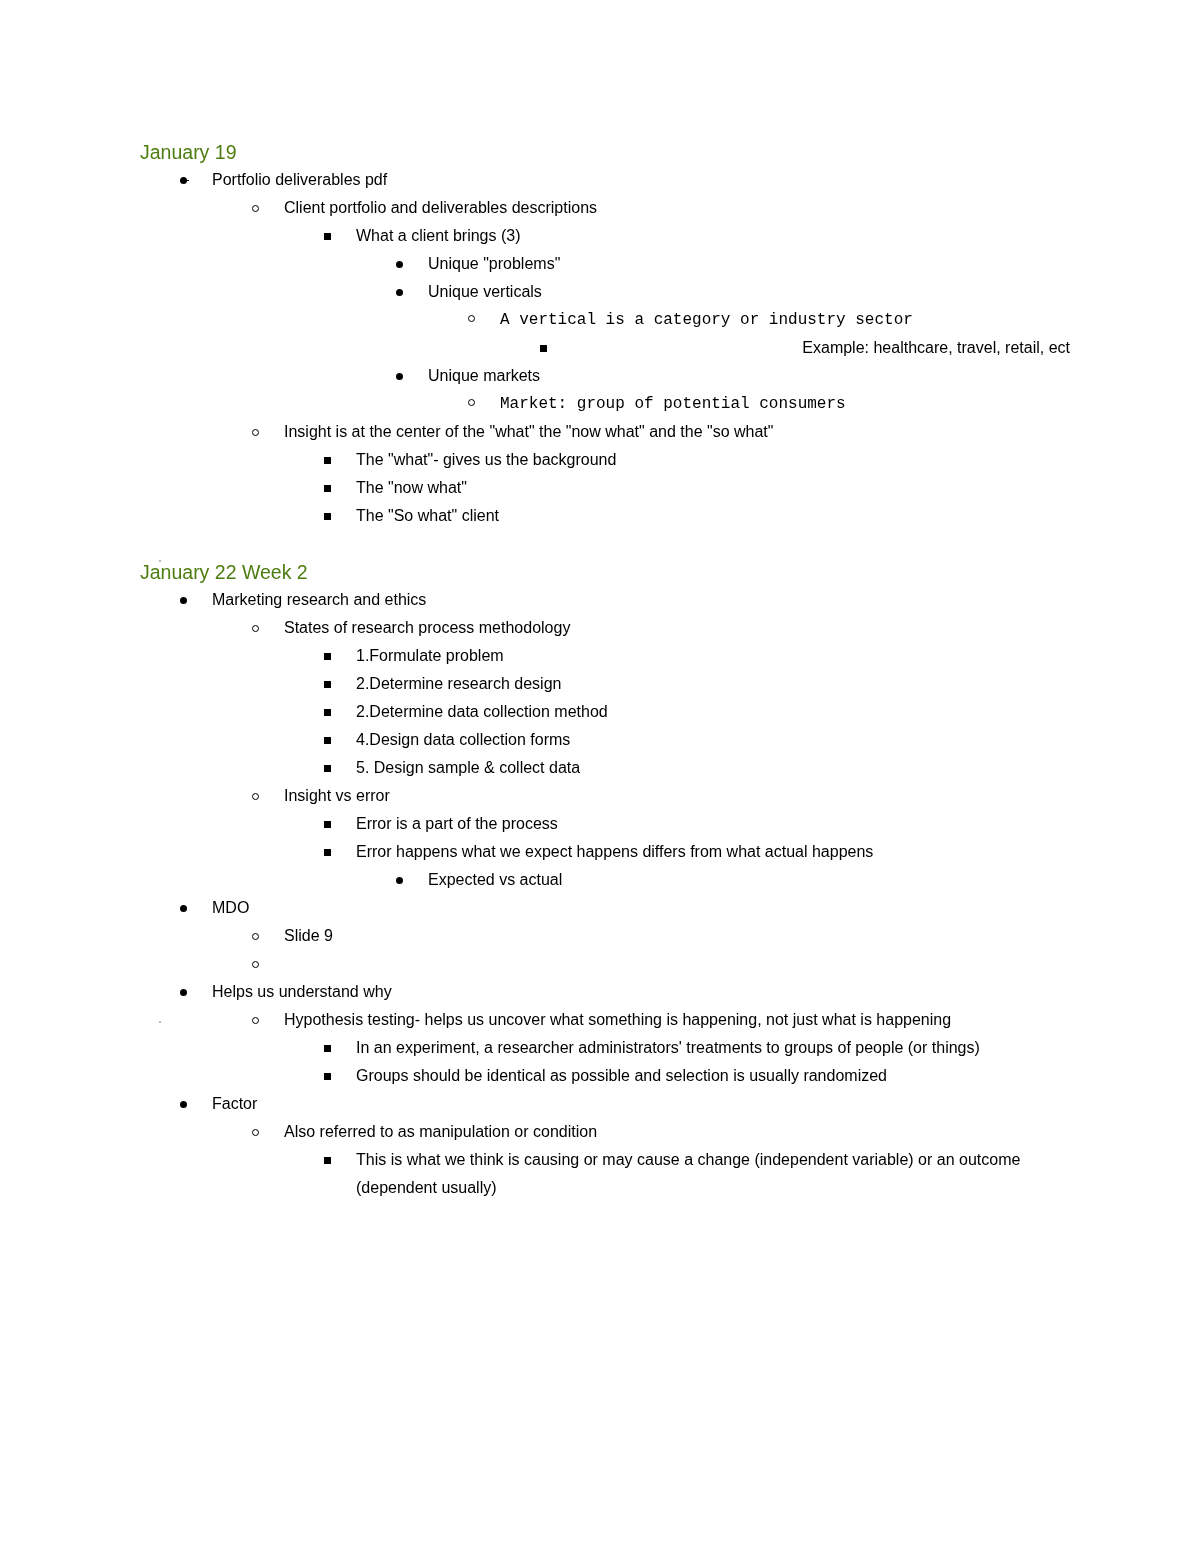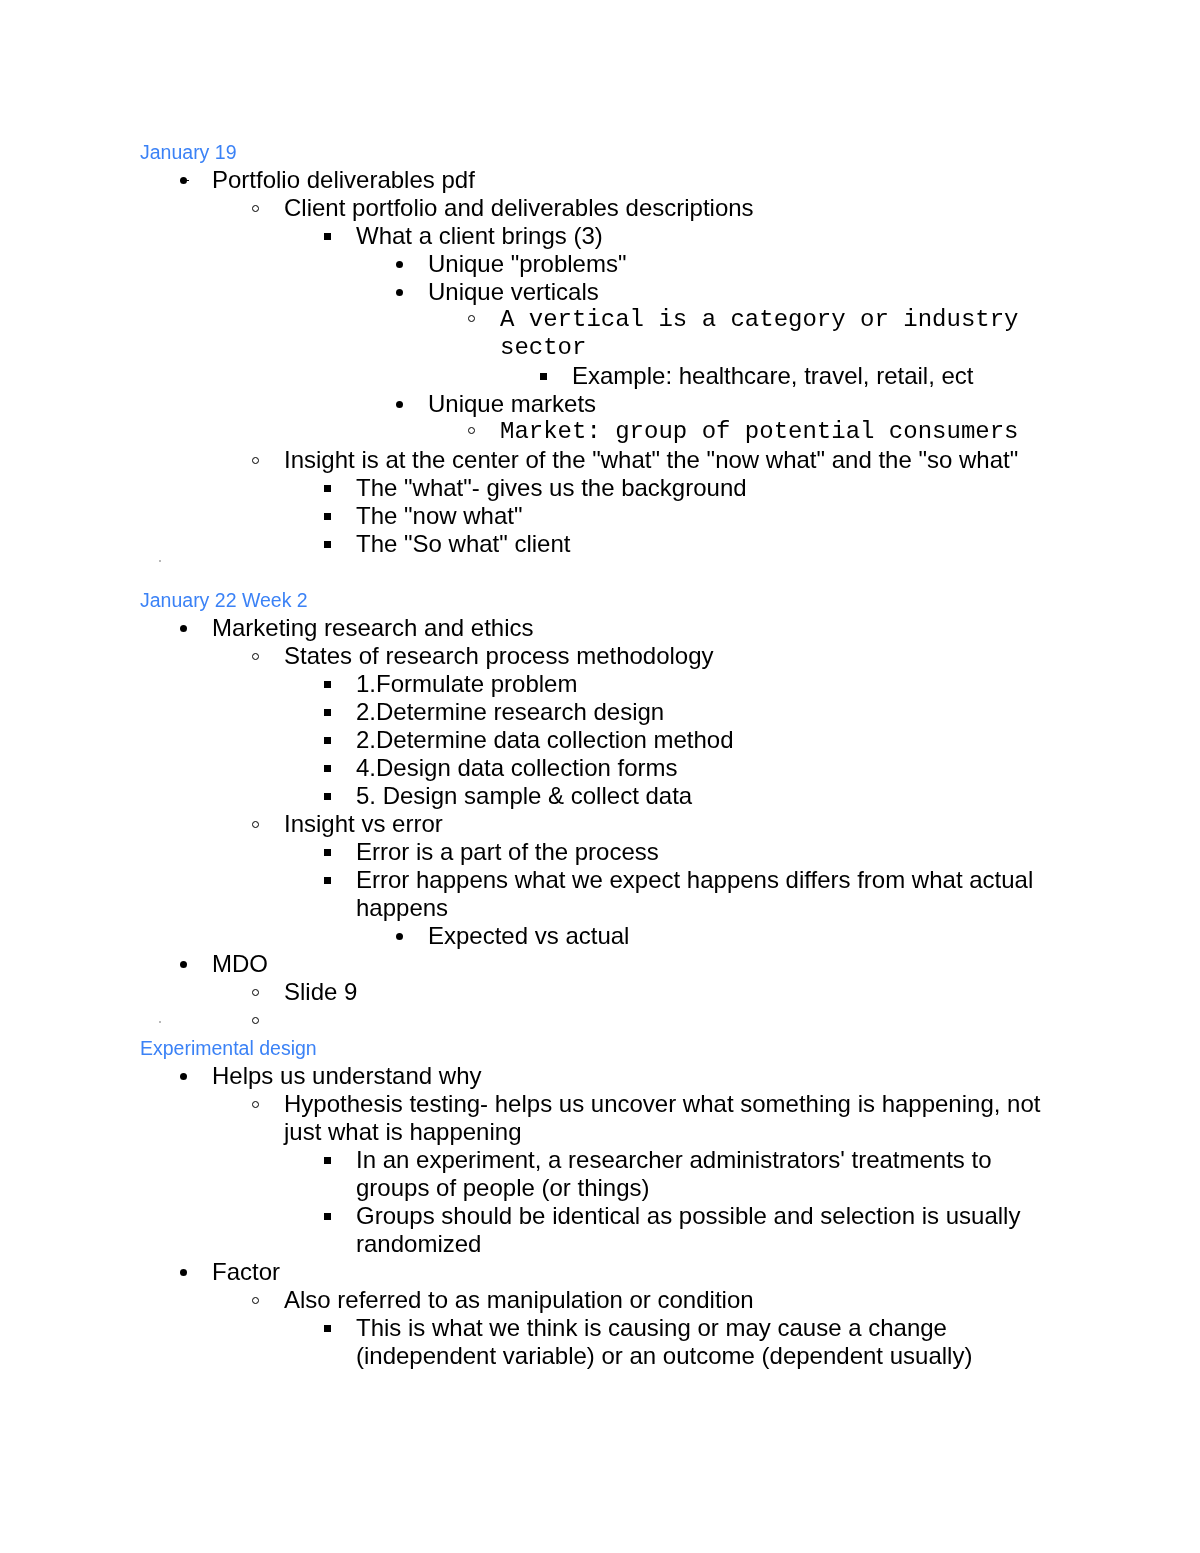--- a/index.html
+++ b/index.html
@@ -22,28 +22,28 @@
     position: absolute;
     left: 140px;
     top: 138px;
     width: 930px;
   }
 
   
   .heading {
     font-size: 19.5px;
     line-height: 28px;
-    color: #3b82f6;
+    color: #4d7c0f;
     white-space: pre-wrap;
   }
 
   
   .item {
     position: relative;
-    font-size: 24px;
+    font-size: 16px;
     line-height: 28px;
     padding-left: 32px;
   }
   .item > .marker {
     position: absolute;
     left: 0;
     top: 0;
     width: 32px;
     text-align: left;
     line-height: 28px;
@@ -53,21 +53,21 @@
     display: block;
     white-space: pre-wrap;
   }
 
   
   .lvl1 { margin-left: 40px; }
   .lvl2 { margin-left: 112px; }
   .lvl3 { margin-left: 184px; }
   .lvl4 { margin-left: 256px; }
   .lvl5 { margin-left: 328px; font-family: Liberation Mono, monospace; }
-  .lvl6 { margin-left: 400px; }
+  .lvl6 { margin-left: 400px; text-align: right; }
 
   
   .m-disc::before {
     content: "";
     display: inline-block;
     width: 7px;
     height: 7px;
     border-radius: 50%;
     background: #000;
     vertical-align: middle;
@@ -233,21 +233,20 @@
       </div>
       <div class="item lvl2">
         <span class="marker m-circle"></span>
         <span class="txt">Slide 9</span>
       </div>
       <div class="item lvl2">
         <span class="marker m-circle"></span>
         <span class="txt"></span>
       </div>
       <div class="block-gap"></div>
-      <div class="heading">Experimental design</div>
       <div class="item lvl1">
         <span class="marker m-disc"></span>
         <span class="txt">Helps us understand why</span>
       </div>
       <div class="item lvl2">
         <span class="marker m-circle"></span>
         <span class="txt">Hypothesis testing- helps us uncover what something is happening, not just what is happening</span>
       </div>
       <div class="item lvl3">
         <span class="marker m-square"></span>

